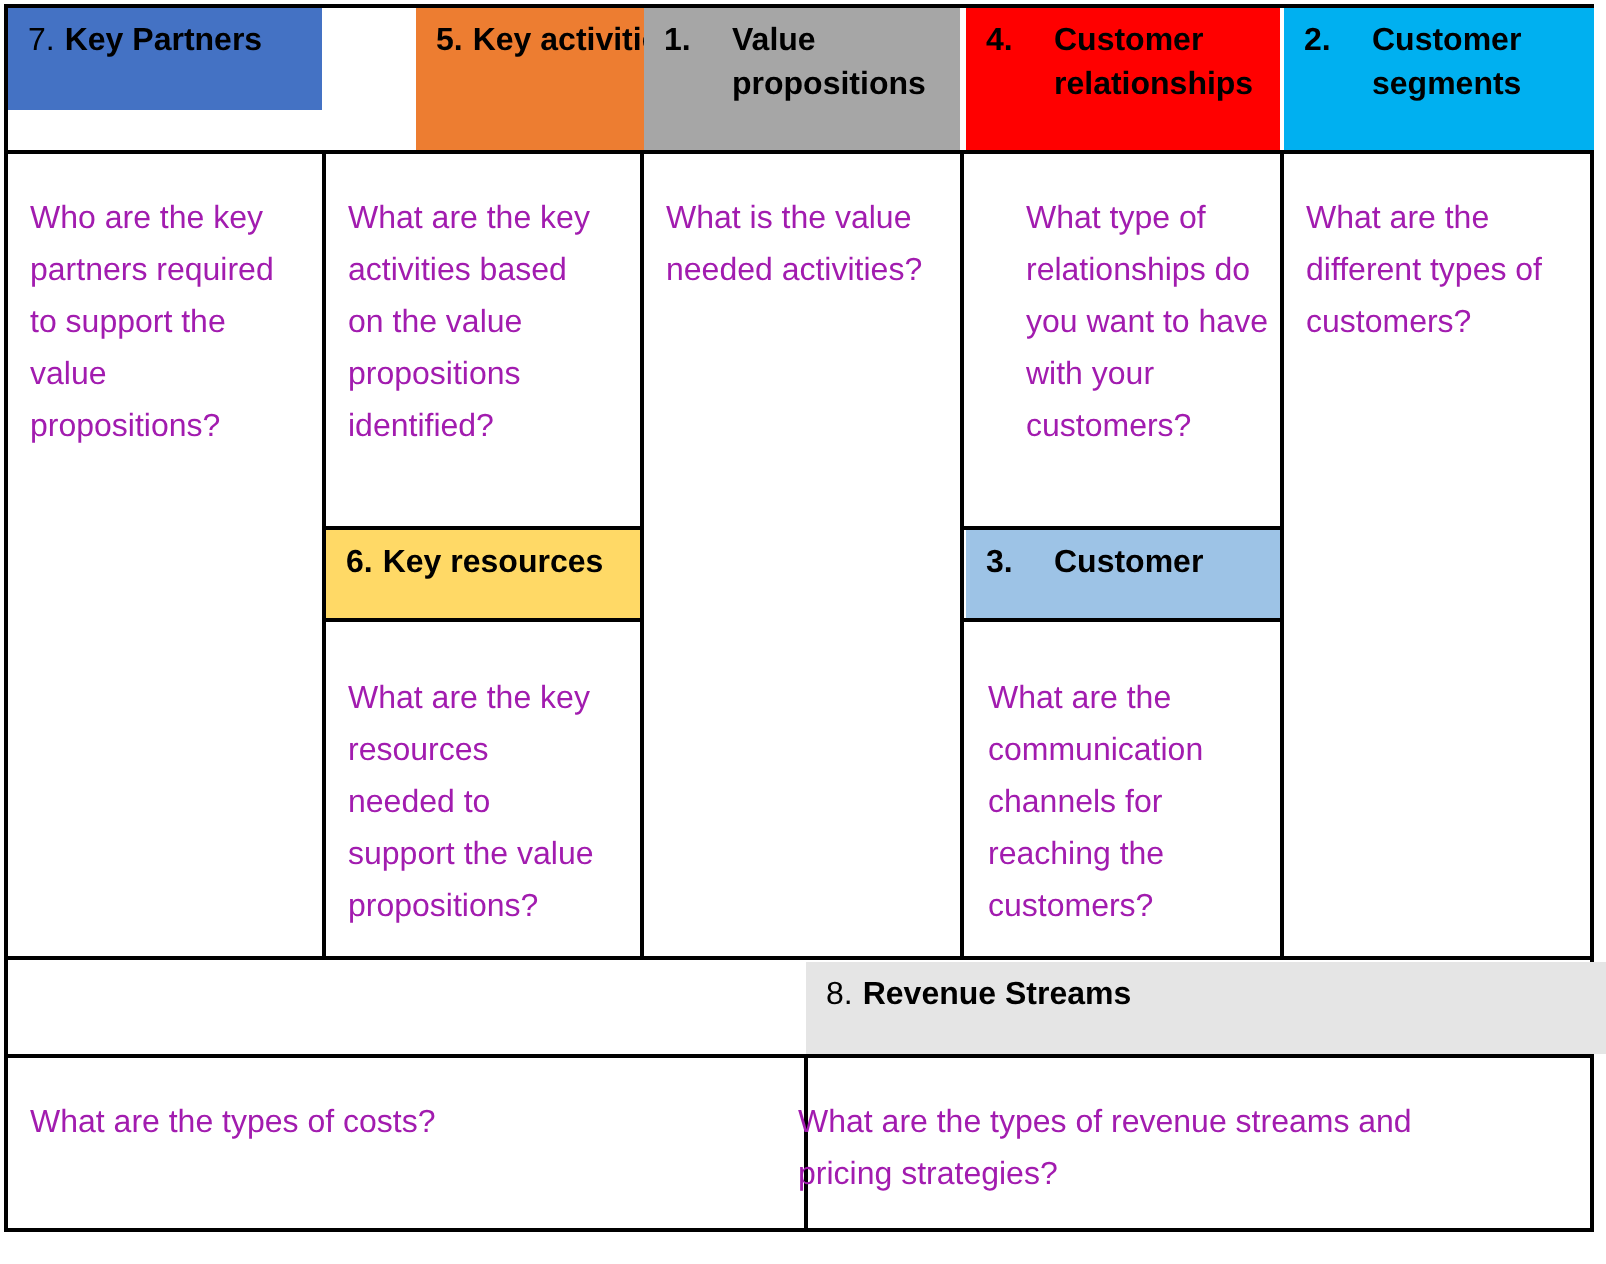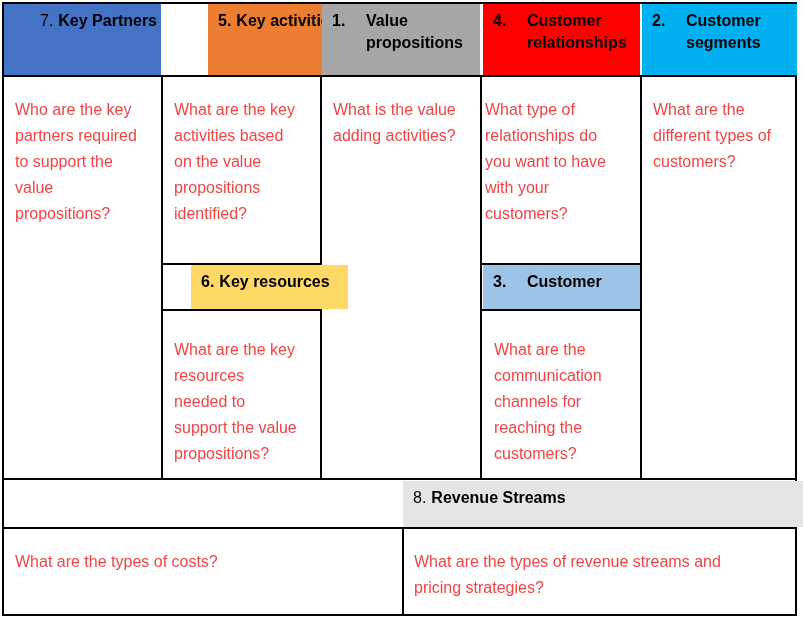--- a/index.html
+++ b/index.html
@@ -22,21 +22,21 @@
     padding:6px 4px 0 10px;line-height:22px;
   }
   .hdr .num{font-weight:bold;}
   .hdr .num.light{font-weight:400;}
   .hdr.plain .num{margin-right:5px;}
   .hdr.list{display:flex;padding-left:10px;}
   .hdr.list .num{flex:0 0 34px;width:34px;}
   .hdr .ttl{white-space:pre-line;}
   .question{
     position:absolute;box-sizing:border-box;
-    font-size:16px;line-height:26px;color:#ef4444;
+    font-size:16px;line-height:26px;color:#a21caf;
     padding:20px 8px 0 11px;white-space:pre-line;
   }
   .question.mid{padding-top:26px;}
 </style>
 </head>
 <body>
 
 <div class="canvas">
 
   <div class="outer"></div>
@@ -46,21 +46,21 @@
   <div class="line" style="left:480px;top:77px;width:2px;height:401px"></div>
   <div class="line" style="left:640px;top:77px;width:2px;height:401px"></div>
   <div class="line" style="left:161px;top:263px;width:161px;height:2px"></div>
   <div class="line" style="left:161px;top:309px;width:161px;height:2px"></div>
   <div class="line" style="left:480px;top:263px;width:162px;height:2px"></div>
   <div class="line" style="left:480px;top:309px;width:162px;height:2px"></div>
   <div class="line" style="left:2px;top:478px;width:795px;height:2px"></div>
   <div class="line" style="left:2px;top:527px;width:795px;height:2px"></div>
   <div class="line" style="left:402px;top:529px;width:2px;height:87px"></div>
 
-  <div class="hdr plain" style="left: 4px; top: 4px; width: 157px; height: 71px; background-color: rgb(68, 114, 196); text-align: right;">
+  <div class="hdr plain" style="left: 4px; top: 4px; width: 157px; height: 51px; background-color: rgb(68, 114, 196);">
     <span class="num light">7.</span><span class="ttl">Key Partners</span>
   </div>
 
   <div class="hdr plain" style="left: 163px; top: 4px; width: 157px; height: 71px; background-color: rgb(237, 125, 49); margin-left: 45px;">
     <span class="num">5.</span><span class="ttl">Key activities</span>
   </div>
 
   <div class="hdr list" style="left: 322px; top: 4px; width: 158px; height: 71px; background-color: rgb(166, 166, 166);">
     <span class="num">1.</span>
       <span class="ttl">Value
@@ -72,21 +72,21 @@
       <span class="ttl">Customer
 relationships</span>
   </div>
 
   <div class="hdr list" style="left: 642px; top: 4px; width: 155px; height: 71px; background-color: rgb(0, 176, 240);">
     <span class="num">2.</span>
       <span class="ttl">Customer
 segments</span>
   </div>
 
-  <div class="hdr plain" style="left: 163px; top: 265px; width: 157px; height: 44px; background-color: rgb(255, 217, 102); margin-left: 28px;">
+  <div class="hdr plain" style="left: 163px; top: 265px; width: 157px; height: 44px; background-color: rgb(255, 217, 102);">
     <span class="num">6.</span><span class="ttl">Key resources</span>
   </div>
 
   <div class="hdr list" style="left: 483px; top: 265px; width: 157px; height: 44px; background-color: rgb(157, 195, 230);">
     <span class="num">3.</span>
       <span class="ttl">Customer</span>
   </div>
 
 
   <div class="hdr plain" style="left: 403px; top: 481px; width: 468px; height: 46px; background-color: #e5e5e5;">
@@ -99,23 +99,23 @@
 value
 propositions?</div>
 
   <div class="question" style="left:163px;top:77px;width:157px;height:184px">What are the key
 activities based
 on the value
 propositions
 identified?</div>
 
   <div class="question" style="left:322px;top:77px;width:158px;height:399px">What is the value
-adding activities?</div>
+needed activities?</div>
 
-  <div class="question" style="left:474px;top:77px;width:172px;height:184px">What type of
+  <div class="question" style="left:502px;top:77px;width:172px;height:184px">What type of
 relationships do
 you want to have
 with your
 customers?</div>
 
   <div class="question" style="left:642px;top:77px;width:155px;height:399px">What are the
 different types of
 customers?</div>
 
   <div class="question mid" style="left:163px;top:311px;width:157px;height:165px">What are the key
@@ -125,16 +125,16 @@
 propositions?</div>
 
   <div class="question mid" style="left:483px;top:311px;width:157px;height:165px">What are the
 communication
 channels for
 reaching the
 customers?</div>
 
   <div class="question" style="left:4px;top:529px;width:399px;height:68px">What are the types of costs?</div>
 
-  <div class="question" style="left:403px;top:529px;width:394px;height:87px">What are the types of revenue streams and
+  <div class="question" style="left:388px;top:529px;width:394px;height:87px">What are the types of revenue streams and
 pricing strategies?</div>
 
 </div>
 
 </body></html>

